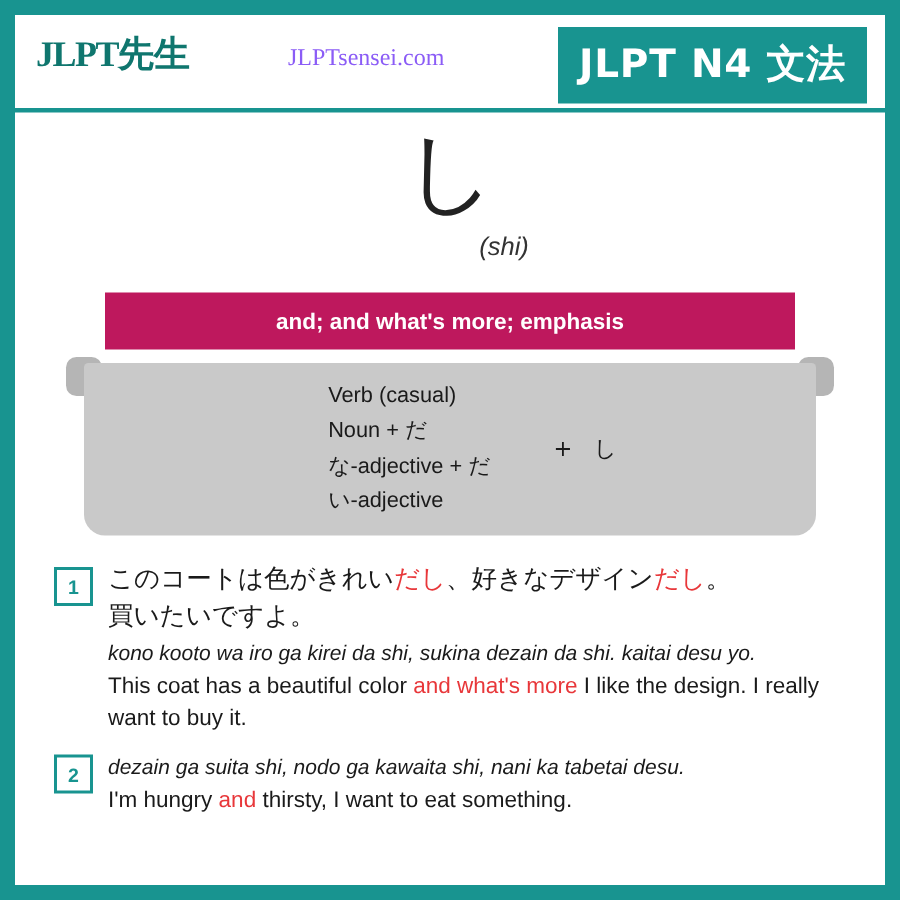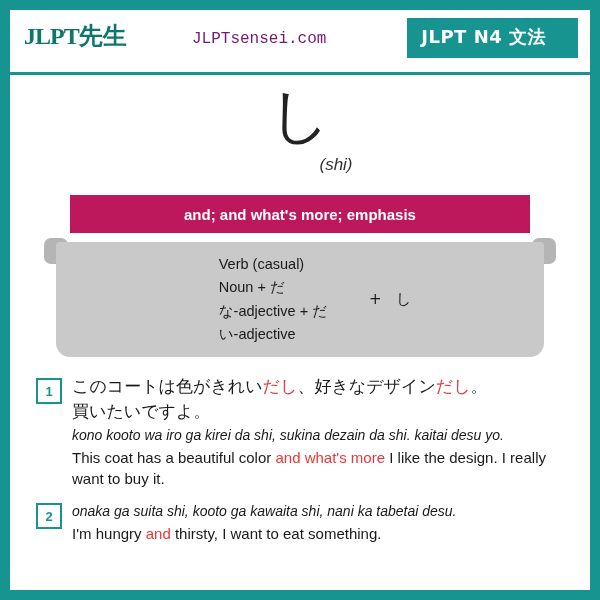--- a/index.html
+++ b/index.html
@@ -40,33 +40,33 @@
   .logo .jp {
     font-family: "DejaVu Sans", sans-serif;
     font-weight: bold;
     letter-spacing: 0px;
   }
   .site {
     position: absolute;
     left: 182px;
     top: 20px;
     font-size: 16px;
-    color: #701a75;
-    font-family: Liberation Mono, monospace;
+    color: #8b5cf6;
+    font-family: Liberation Serif, serif;
     text-align: center;
   }
   .level-badge {
     position: absolute;
     right: 12px;
     top: 8px;
     background: #189490;
     color: #ffffff;
-    font-size: 18px;
-    font-weight: bold;
-    padding: 7px 32px 9px 14px;
+    font-size: 26px;
+    font-weight: bold;
+    padding: 7px 14px 9px 14px;
     letter-spacing: 0.5px;
     font-family: "DejaVu Sans", sans-serif;
   }
   .divider {
     position: absolute;
     left: 0;
     top: 62px;
     width: 580px;
     height: 3px;
     background: #189490;
@@ -244,18 +244,18 @@
 
   <div class="examples">
       <div class="example">
         <div class="num">1</div>
         <div class="jp-line"><span>このコートは色がきれい</span><span class="hl">だし</span><span>、好きなデザイン</span><span class="hl">だし</span><span>。</span><br><span>買いたいですよ。</span></div>
         <div class="romaji-line">kono kooto wa iro ga kirei da shi, sukina dezain da shi. kaitai desu yo.</div>
         <div class="en-line"><span>This coat has a beautiful color </span><span class="hl">and what's more</span><span> I like the design. I really want to buy it.</span></div>
       </div>
       <div class="example">
         <div class="num">2</div>
-        <div class="romaji-line">onaka ga suita shi, kooto ga kawaita shi, nani ka tabetai desu.</div>
+        <div class="romaji-line">dezain ga suita shi, nodo ga kawaita shi, nani ka tabetai desu.</div>
         <div class="en-line"><span>I'm hungry </span><span class="hl">and</span><span> thirsty, I want to eat something.</span></div>
       </div>
     </div>
 
 </div>
 
 </body></html>

